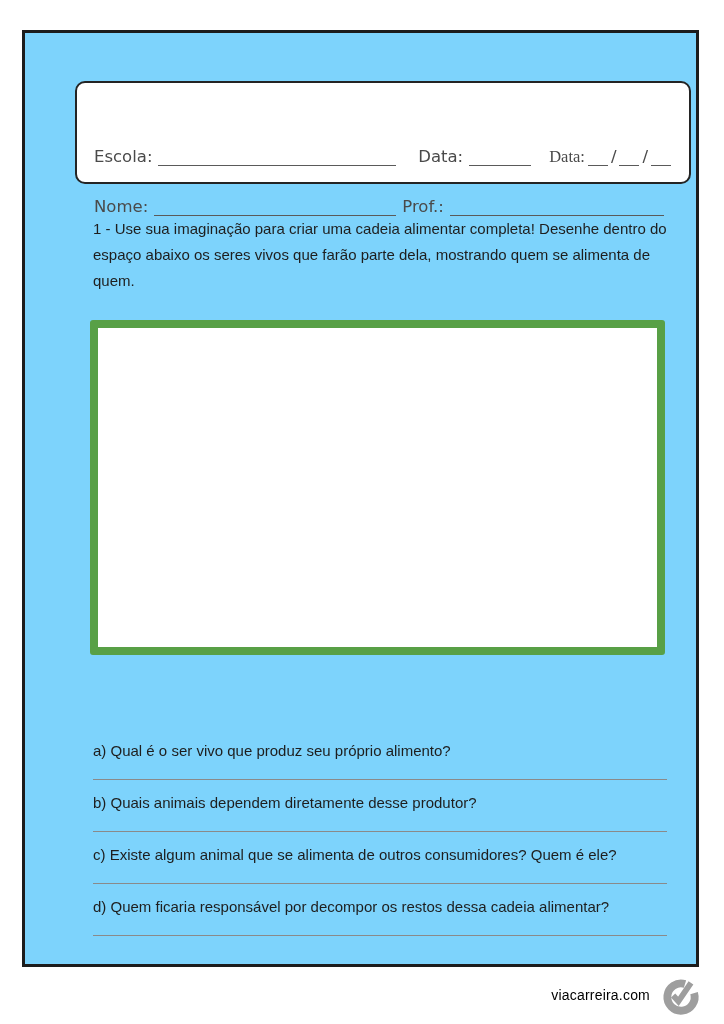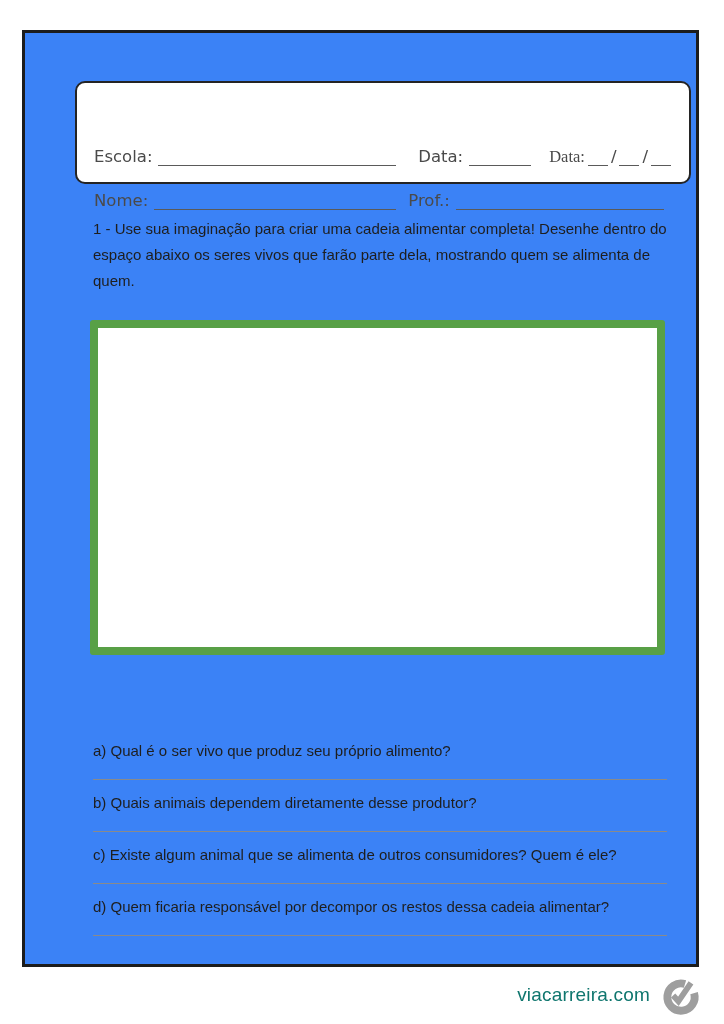--- a/index.html
+++ b/index.html
@@ -11,21 +11,21 @@
     color: #1e1e1e;
     overflow: hidden;
   }
 
   
   .page-frame {
     position: absolute;
     left: 22px; top: 30px;
     width: 677px; height: 937px;
     border: 3px solid #1c1c1c;
-    background: #3b82f6;
+    background: #7dd3fc;
   }
 
   
   .header-box {
     position: absolute;
     left: 50px; top: 48px;
     width: 616px; height: 103px;
     border: 2.5px solid #242424;
     border-radius: 10px;
     background: #ffffff;
@@ -34,35 +34,35 @@
     position: absolute;
     left: 17px; right: 15px;
     display: flex;
     align-items: flex-end;
     font-family: "DejaVu Sans", "Liberation Sans", sans-serif;
     font-size: 16.5px;
     color: #4a4a4a;
     white-space: nowrap;
   }
   .hrow-1 { top: 64px; }
-  .hrow-2 { top: 108px; }
+  .hrow-2 { top: 114px; }
   .hrow .lbl { line-height: 19px; }
   .blank {
     display: inline-block;
     height: 16px;
     border-bottom: 1.6px solid #5a5a5a;
   }
   .blank-escola { flex: 1; min-width: 150px; margin-left: 6px; }
   .blank-turma  { width: 62px; margin-left: 6px; }
   .blank-date   { width: 20px; margin-left: 3px; margin-right: 3px; }
   .blank-nome   { width: 242px; margin-left: 6px; }
   .blank-prof   { flex: 1; margin-left: 6px; margin-right: 10px; }
   .gap-turma { margin-left: 22px; }
   .gap-data  { margin-left: 18px; font-family: Liberation Serif, serif; }
-  .gap-prof  { margin-left: 12px; }
+  .gap-prof  { margin-left: 6px; }
   .slash { color: #4a4a4a; }
 
   
   .q1-text {
     position: absolute;
     left: 68px; top: 183px;
     width: 640px;
     font-size: 15px;
     line-height: 26px;
     white-space: pre-line;
@@ -109,22 +109,22 @@
 
   
   .footer {
     position: absolute;
     right: 22px; top: 974px;
     display: flex;
     align-items: center;
     gap: 10px;
   }
   .footer-site {
-    font-size: 19px;
-    color: #0f766e;
+    font-size: 14px;
+    color: #000000;
     letter-spacing: 0.2px;
   }
   .footer-logo { width: 42px; height: 42px; display: block; }
 </style>
 </head>
 <body>
 
 <div class="page-frame">
 
   <div class="header-box">

